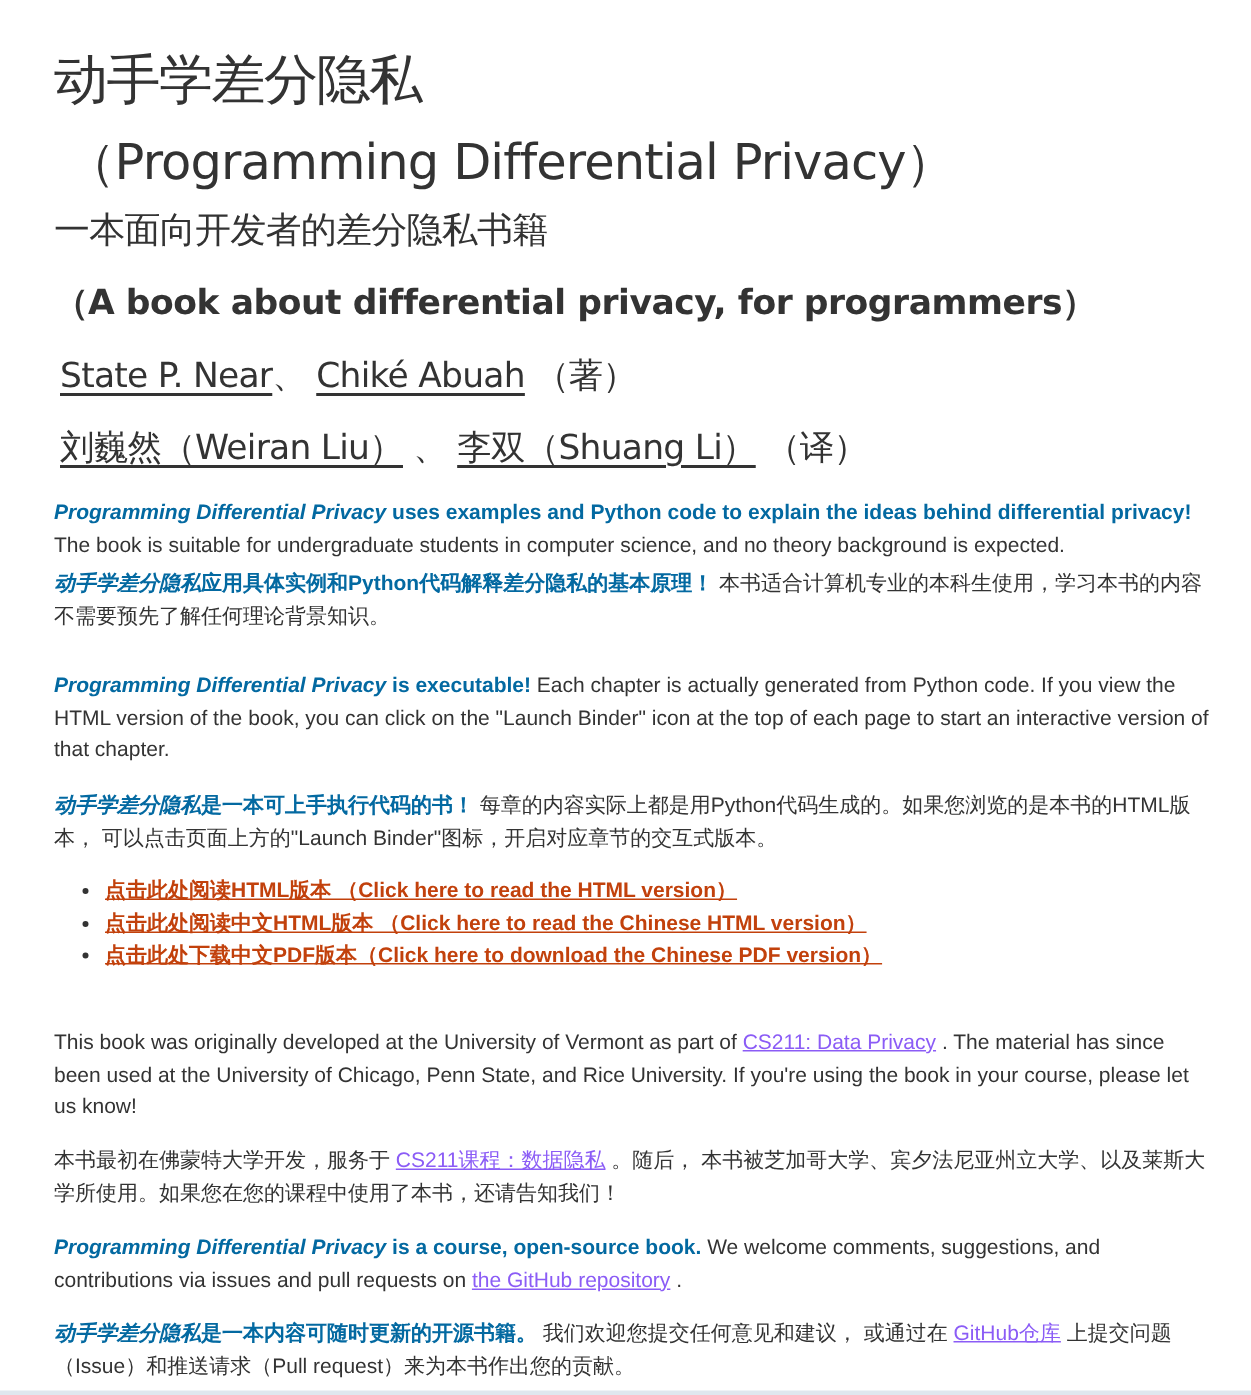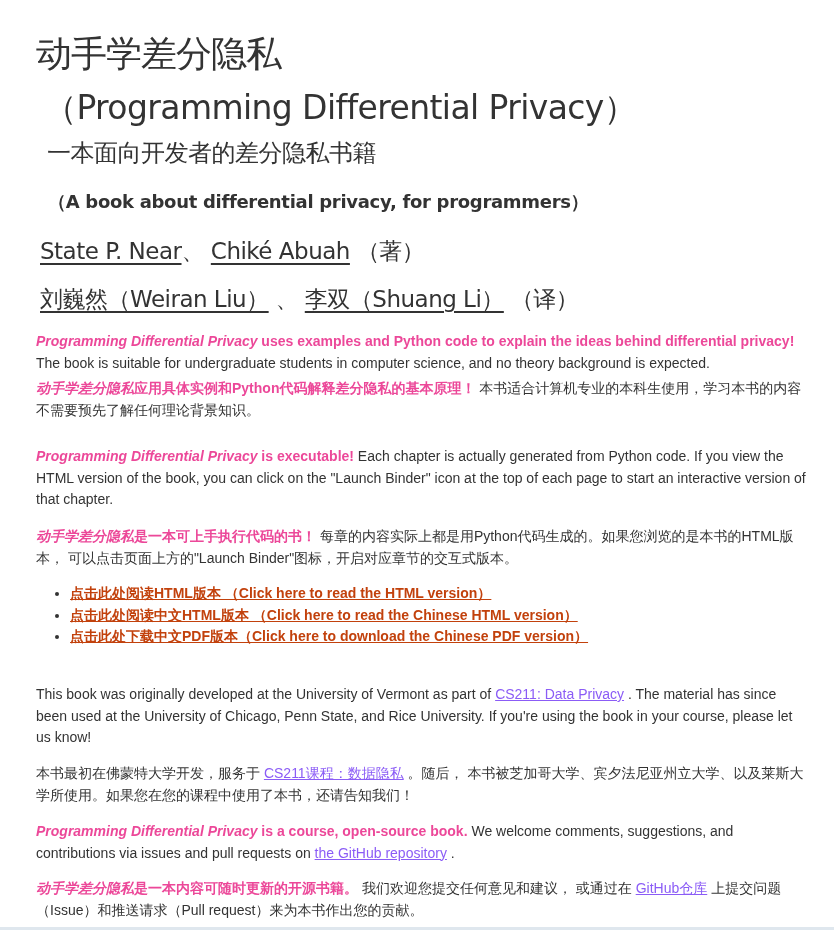--- a/index.html
+++ b/index.html
@@ -8,33 +8,33 @@
       color: #333333;
       font-family: "Liberation Sans", "DejaVu Sans", sans-serif;
     }
     .page { position: absolute; left: 36px; top: 0; width: 770px; }
     h1 {
       margin: 0; font-weight: 400; color: #333333;
       font-family: "DejaVu Sans", "Liberation Sans", sans-serif;
     }
     .t1 { position: absolute; top: 32px; left: 0; font-size: 36px; line-height: 44px; letter-spacing: -1px; }
     .t2 { position: absolute; top: 86px; left: 8px; font-size: 33px; line-height: 44px; letter-spacing: -0.6px; }
-    .t3 { position: absolute; top: 138px; left: 11px; font-size: 24px; line-height: 30px; letter-spacing: -0.5px; }
-    .t4 { position: absolute; top: 186px; left: 12px; font-size: 18px; line-height: 32px; font-weight: 600; letter-spacing: -0.3px;
+    .t3 { position: absolute; top: 138px; left: 0; font-size: 24px; line-height: 30px; letter-spacing: -0.5px; }
+    .t4 { position: absolute; top: 186px; left: 0; font-size: 23px; line-height: 32px; font-weight: 600; letter-spacing: -0.3px;
           font-family: "DejaVu Sans", sans-serif; }
     .authors { position: absolute; left: 4px; font-size: 23px; line-height: 32px; font-weight: 500;
                font-family: "DejaVu Sans", sans-serif; letter-spacing: -0.5px; }
     .authors a { color: #333333; text-decoration: underline; text-underline-offset: 4px; text-decoration-thickness: 2px; }
     .a1 { top: 235px; }
     .a2 { top: 283px; }
     p {
       position: absolute; left: 0; margin: 0; width: 770px;
       font-size: 14px; line-height: 21.5px; color: #333333;
     }
-    p b, p i, p strong { color: #ec4899; }
+    p b, p i, p strong { color: #0369a1; }
     .lnk { color: #8b5cf6; text-decoration: underline; }
     ul { position: absolute; left: 0; top: 583px; margin: 0; padding: 0 0 0 34px; list-style: none; }
     ul li { font-size: 14px; line-height: 21.5px; font-weight: 700; position: relative; }
     ul li::before { content: ""; position: absolute; left: -15px; top: 9px; width: 4px; height: 4px; background: #333; border-radius: 50%; }
     ul li a { color: #c2410c; text-decoration: underline; }
     .bottom-strip { position: absolute; left: 0; top: 927px; width: 834px; height: 3px; background: #dfe7ee; }
   </style>
 </head>
 <body>
 

